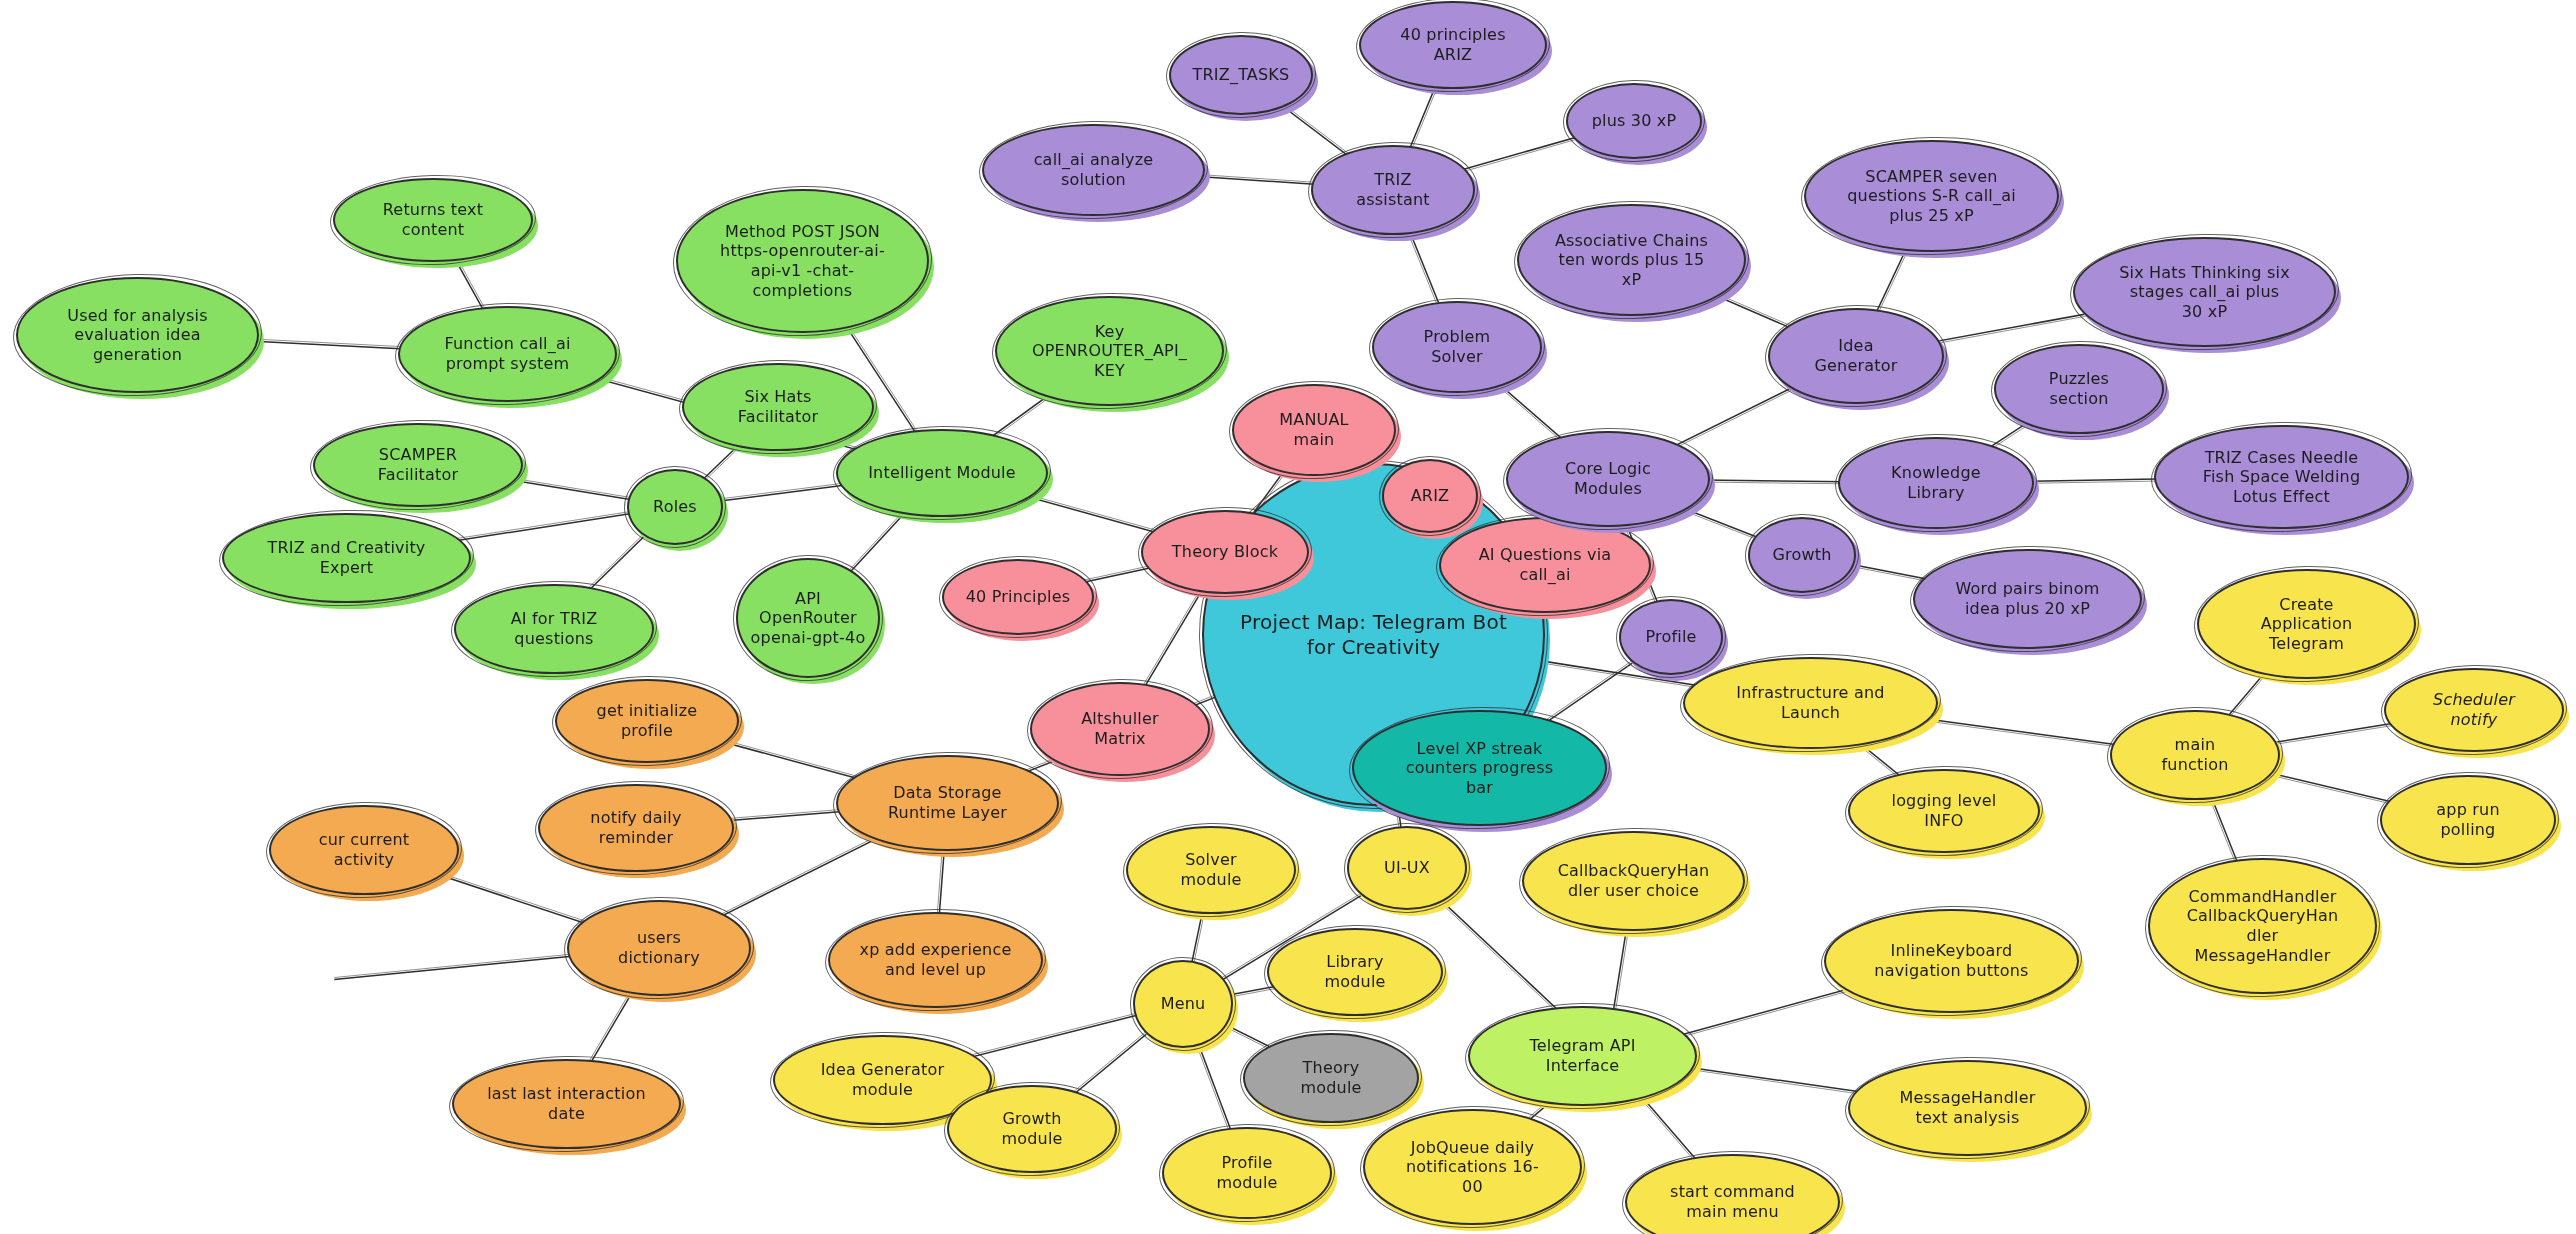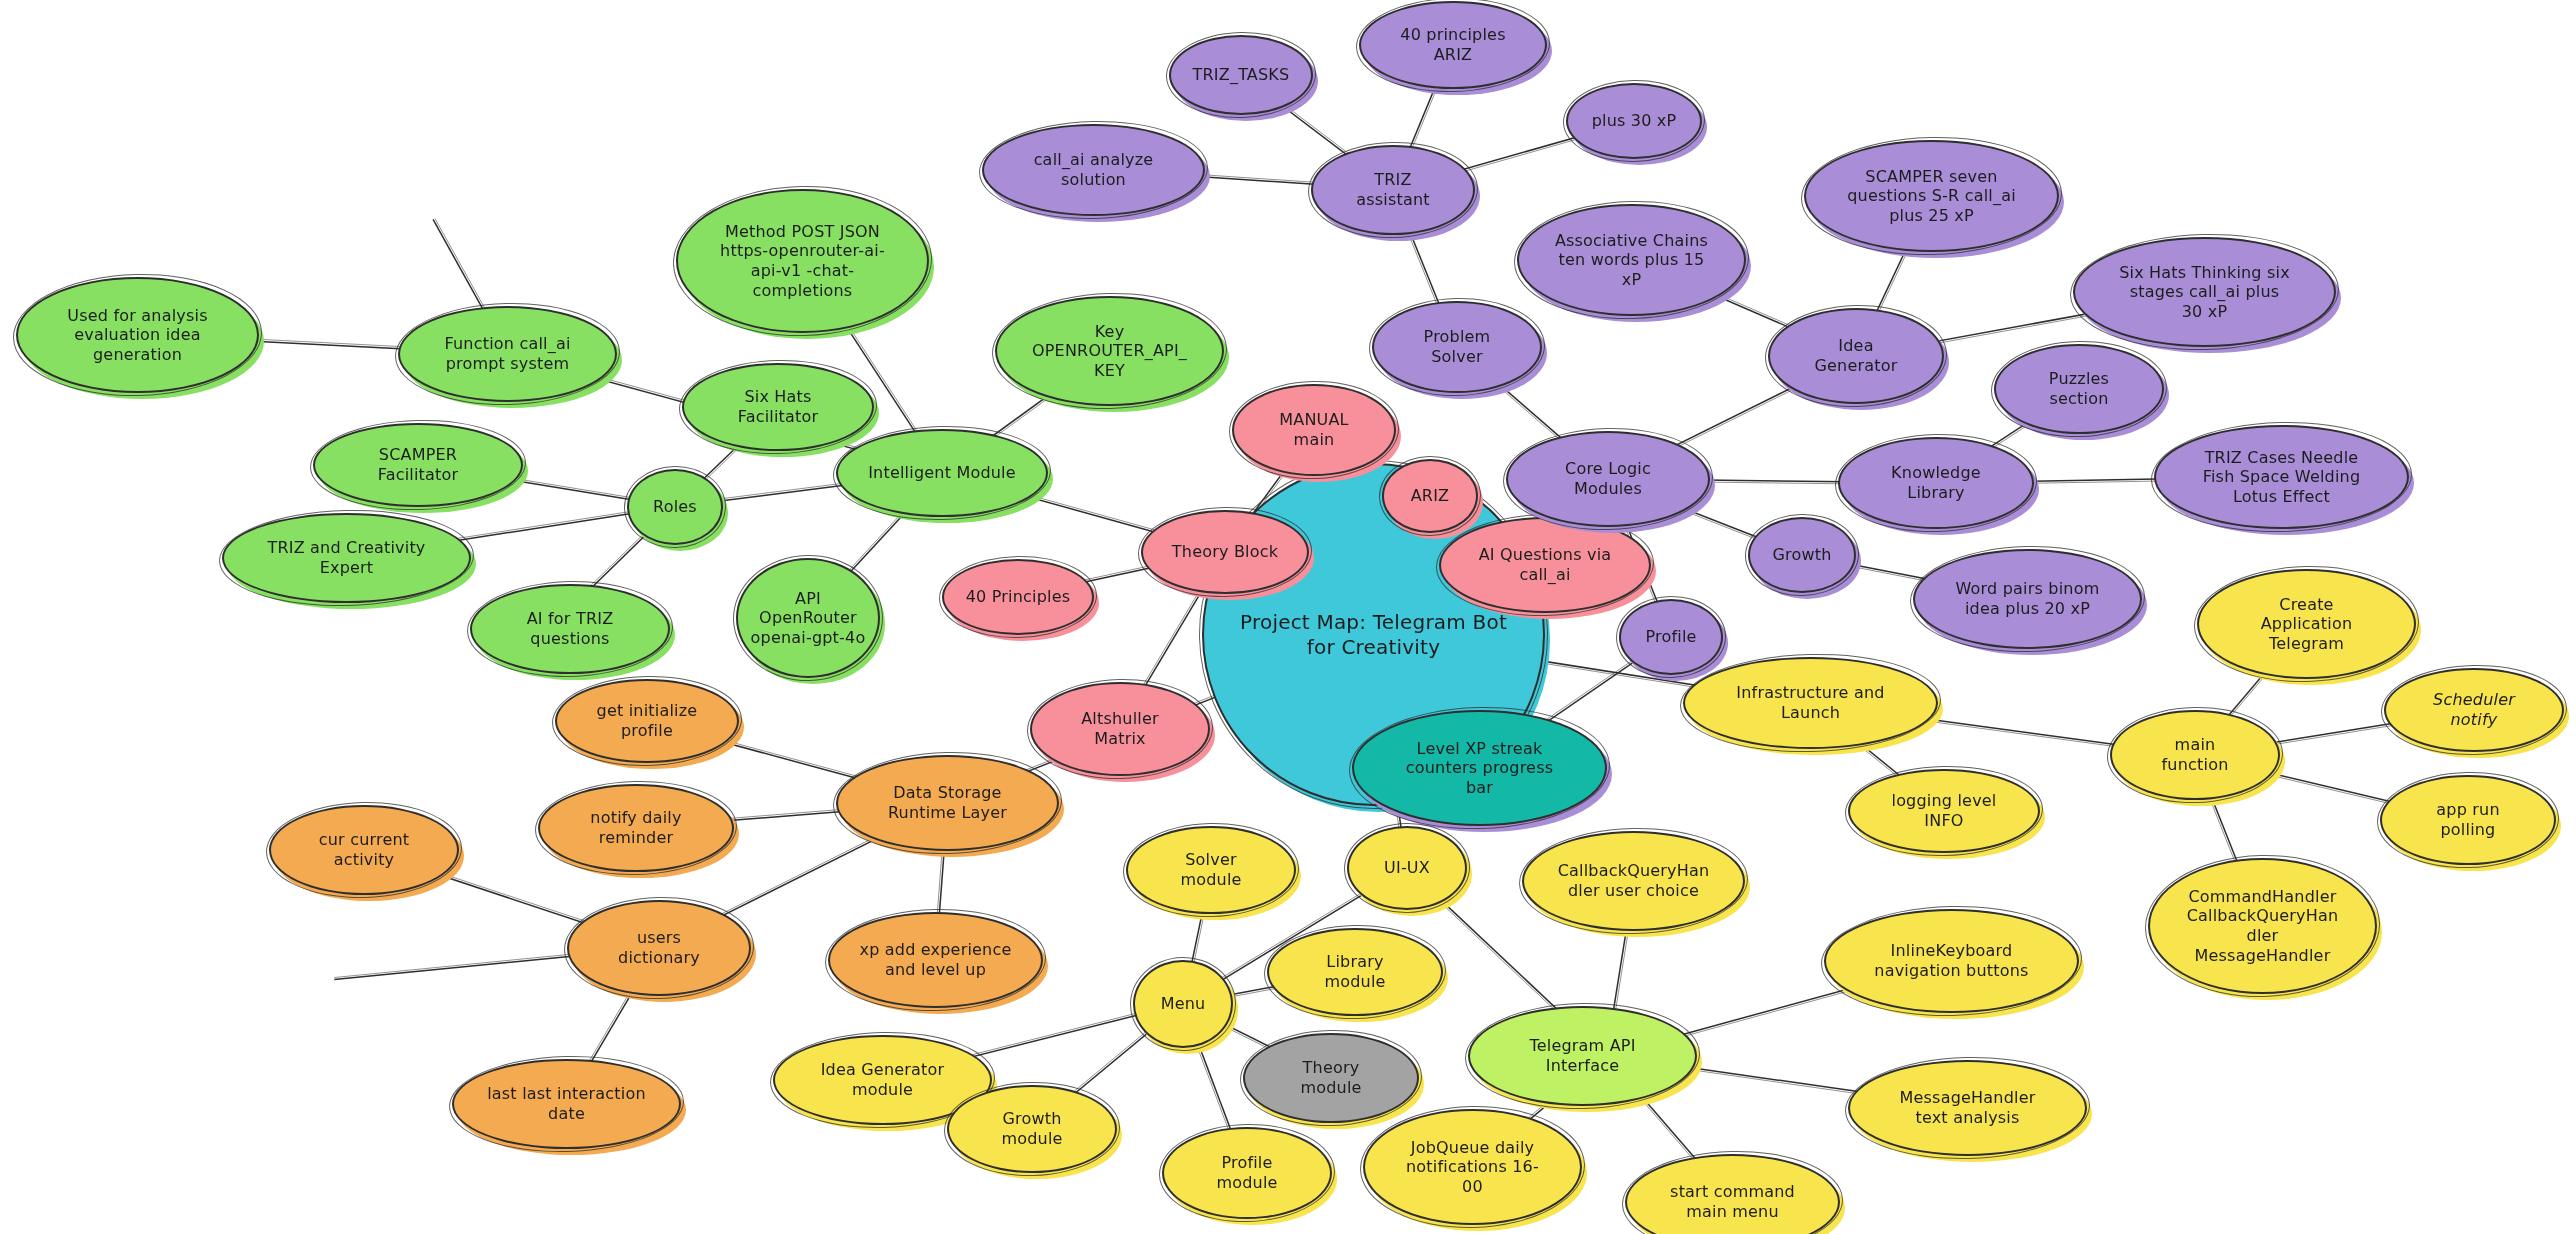--- a/index.html
+++ b/index.html
@@ -346,20 +346,26 @@
       <div class="label">
         <span class="ln">Intelligent Module</span>
       </div>
     </div>
     <div class="node" style="left: 398px; top: 306px; width: 219px; height: 96px; background: rgb(135, 224, 98); box-shadow: rgb(135, 224, 98) 5px 6px 0px 0px;">
       <div class="label">
         <span class="ln">Function call_ai</span>
         <span class="ln">prompt system</span>
       </div>
     </div>
+    <div class="node" style="left: 333px; top: 178px; width: 200px; height: 84px; background: rgb(135, 224, 98); box-shadow: rgb(135, 224, 98) 5px 6px 0px 0px;">
+      <div class="label">
+        <span class="ln">Returns text</span>
+        <span class="ln">content</span>
+      </div>
+    </div>
     <div class="node" style="left: 16px; top: 277px; width: 243px; height: 116px; background: rgb(135, 224, 98); box-shadow: rgb(135, 224, 98) 5px 6px 0px 0px;">
       <div class="label">
         <span class="ln">Used for analysis</span>
         <span class="ln">evaluation idea</span>
         <span class="ln">generation</span>
       </div>
     </div>
     <div class="node" style="left: 676px; top: 189px; width: 253px; height: 144px; background: rgb(135, 224, 98); box-shadow: rgb(135, 224, 98) 5px 6px 0px 0px;">
       <div class="label">
         <span class="ln">Method POST JSON</span>
@@ -391,21 +397,21 @@
         <span class="ln">SCAMPER</span>
         <span class="ln">Facilitator</span>
       </div>
     </div>
     <div class="node" style="left: 222px; top: 513px; width: 249px; height: 90px; background: rgb(135, 224, 98); box-shadow: rgb(135, 224, 98) 5px 6px 0px 0px;">
       <div class="label">
         <span class="ln">TRIZ and Creativity</span>
         <span class="ln">Expert</span>
       </div>
     </div>
-    <div class="node" style="left: 470px; top: 584px; width: 200px; height: 90px; background: rgb(135, 224, 98); box-shadow: rgb(135, 224, 98) 5px 6px 0px 0px; text-align: center;">
+    <div class="node" style="left: 454px; top: 584px; width: 200px; height: 90px; background: rgb(135, 224, 98); box-shadow: rgb(135, 224, 98) 5px 6px 0px 0px; text-align: center;">
       <div class="label">
         <span class="ln">AI for TRIZ</span>
         <span class="ln">questions</span>
       </div>
     </div>
     <div class="node" style="left: 736px; top: 558px; width: 144px; height: 120px; background: rgb(135, 224, 98); box-shadow: rgb(135, 224, 98) 5px 6px 0px 0px;">
       <div class="label">
         <span class="ln">API</span>
         <span class="ln">OpenRouter</span>
         <span class="ln">openai-gpt-4o</span>

